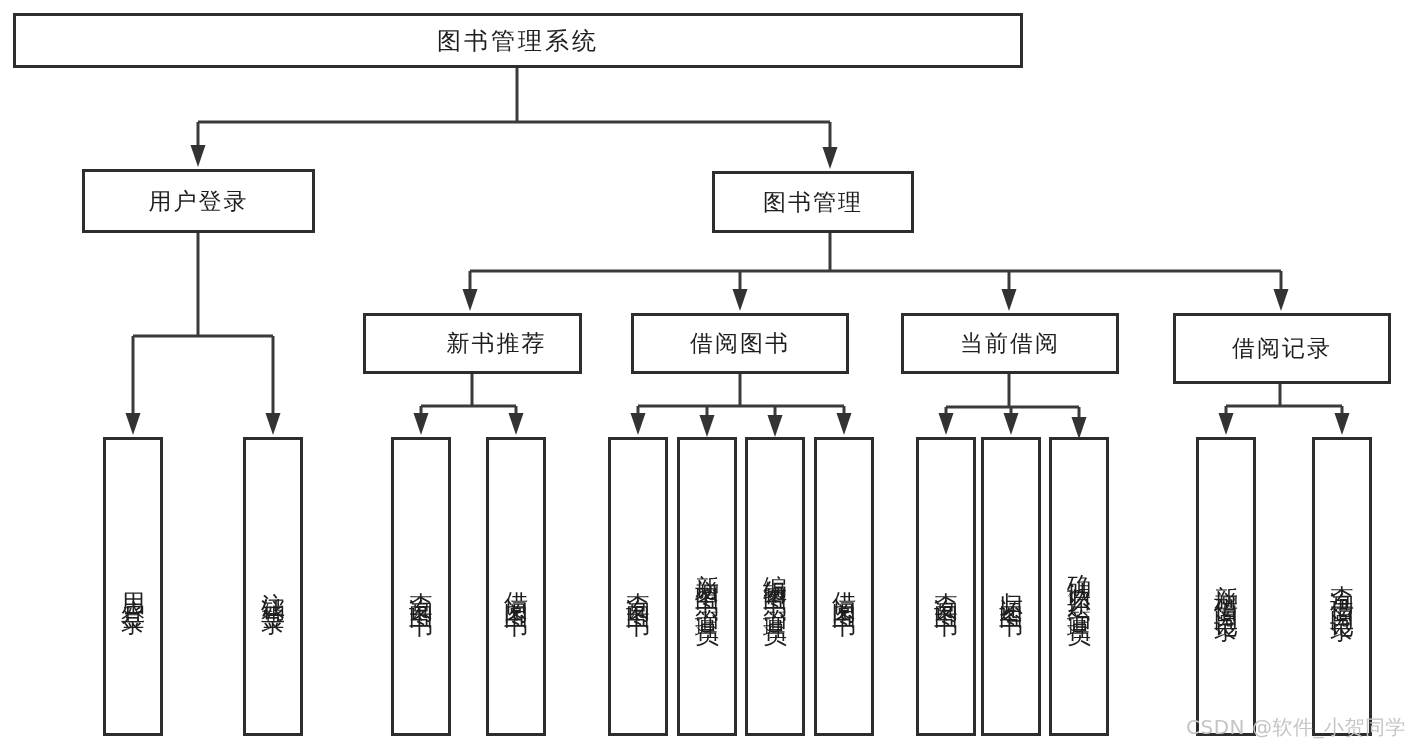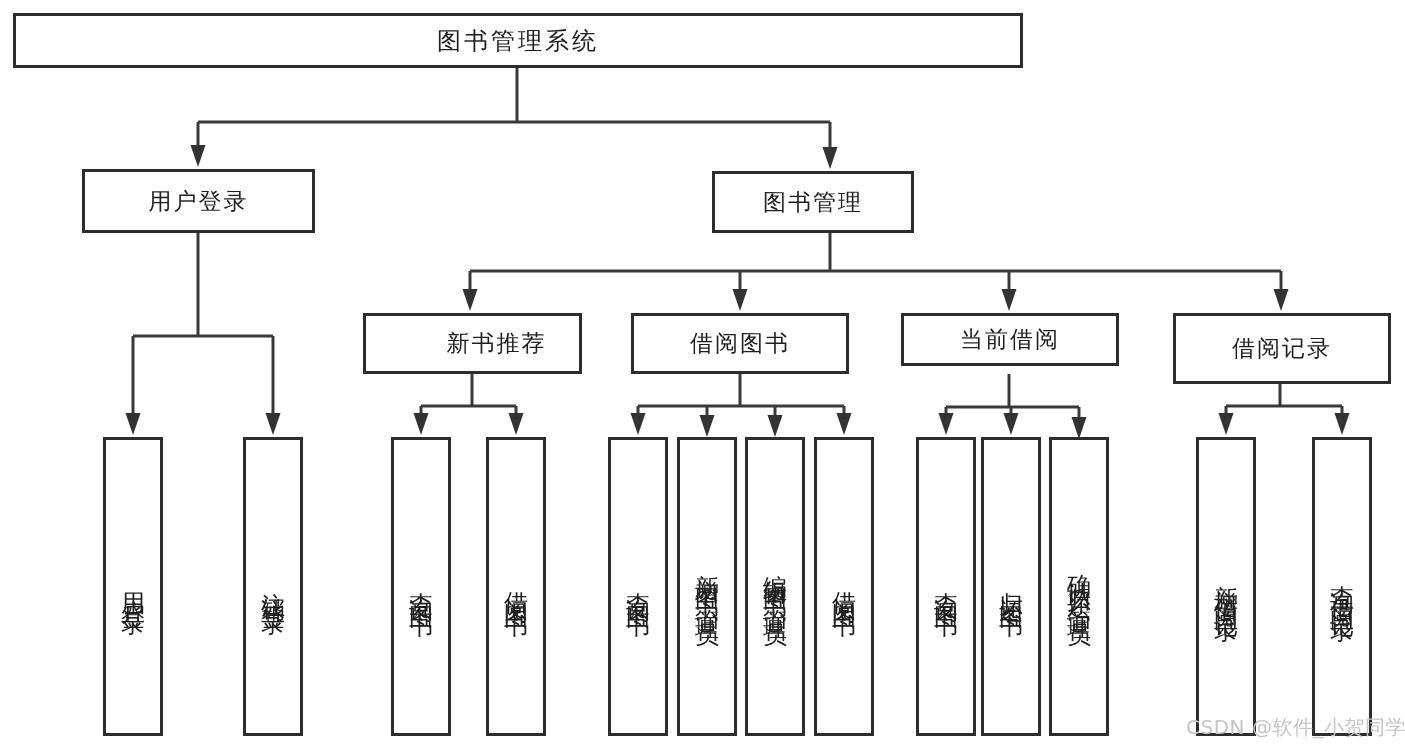--- a/index.html
+++ b/index.html
@@ -84,21 +84,21 @@
       <polygon points="1334.5,413 1349.5,413 1342,435" fill="#333333"></polygon>
     </svg>
 
   <div class="box hbox root" style="left:13px;top:13px;width:1010px;height:55px;">图书管理系统</div>
 
   <div class="box hbox" style="left:82px;top:169px;width:233px;height:64px;">用户登录</div>
   <div class="box hbox" style="left:712px;top:171px;width:202px;height:62px;">图书管理</div>
 
   <div class="box hbox" style="left:363px;top:313px;width:219px;height:61px;padding-left:48px;">新书推荐</div>
   <div class="box hbox" style="left:631px;top:313px;width:218px;height:61px;">借阅图书</div>
-  <div class="box hbox" style="left:901px;top:313px;width:218px;height:53px;">当前借阅</div>
+  <div class="box hbox" style="left:901px;top:313px;width:218px;height:61px;">当前借阅</div>
   <div class="box hbox" style="left:1173px;top:313px;width:218px;height:71px;">借阅记录</div>
 
   <div class="box vbox" style="left:103px;top:437px;width:60px;height:299px;">
     <span>用户登录</span>
   </div>
   <div class="box vbox" style="left:243px;top:437px;width:60px;height:299px;">
     <span>注销登录</span>
   </div>
 
   <div class="box vbox" style="left:391px;top:437px;width:60px;height:299px;">

